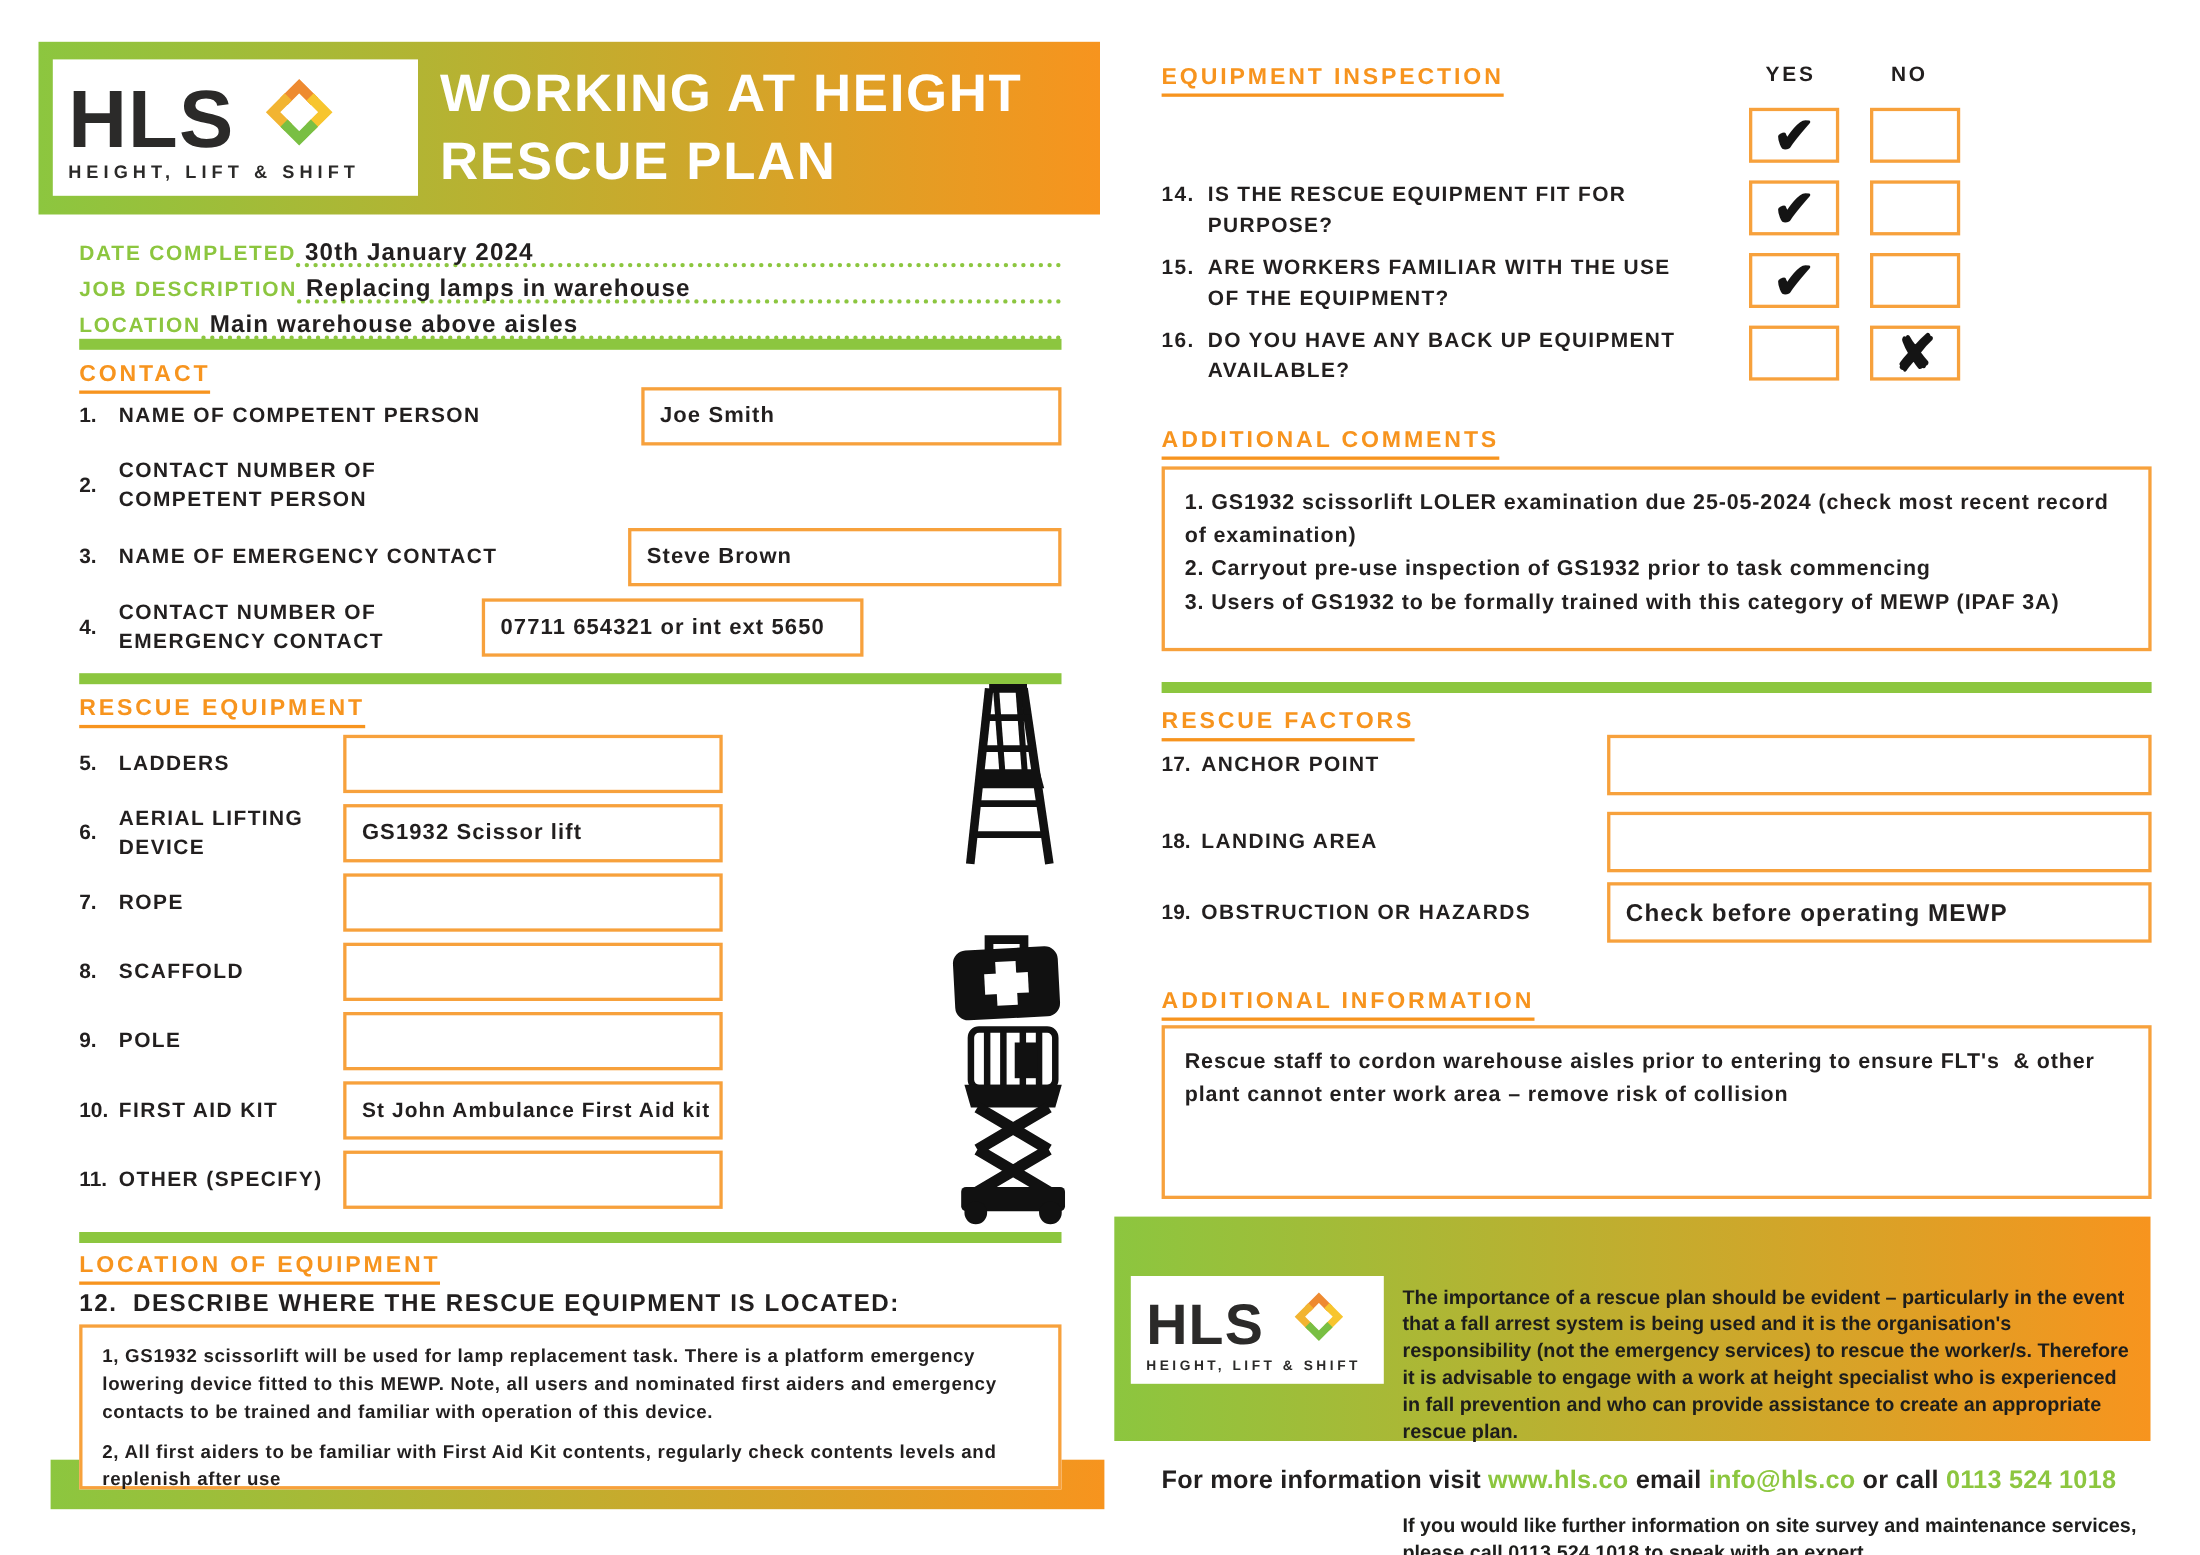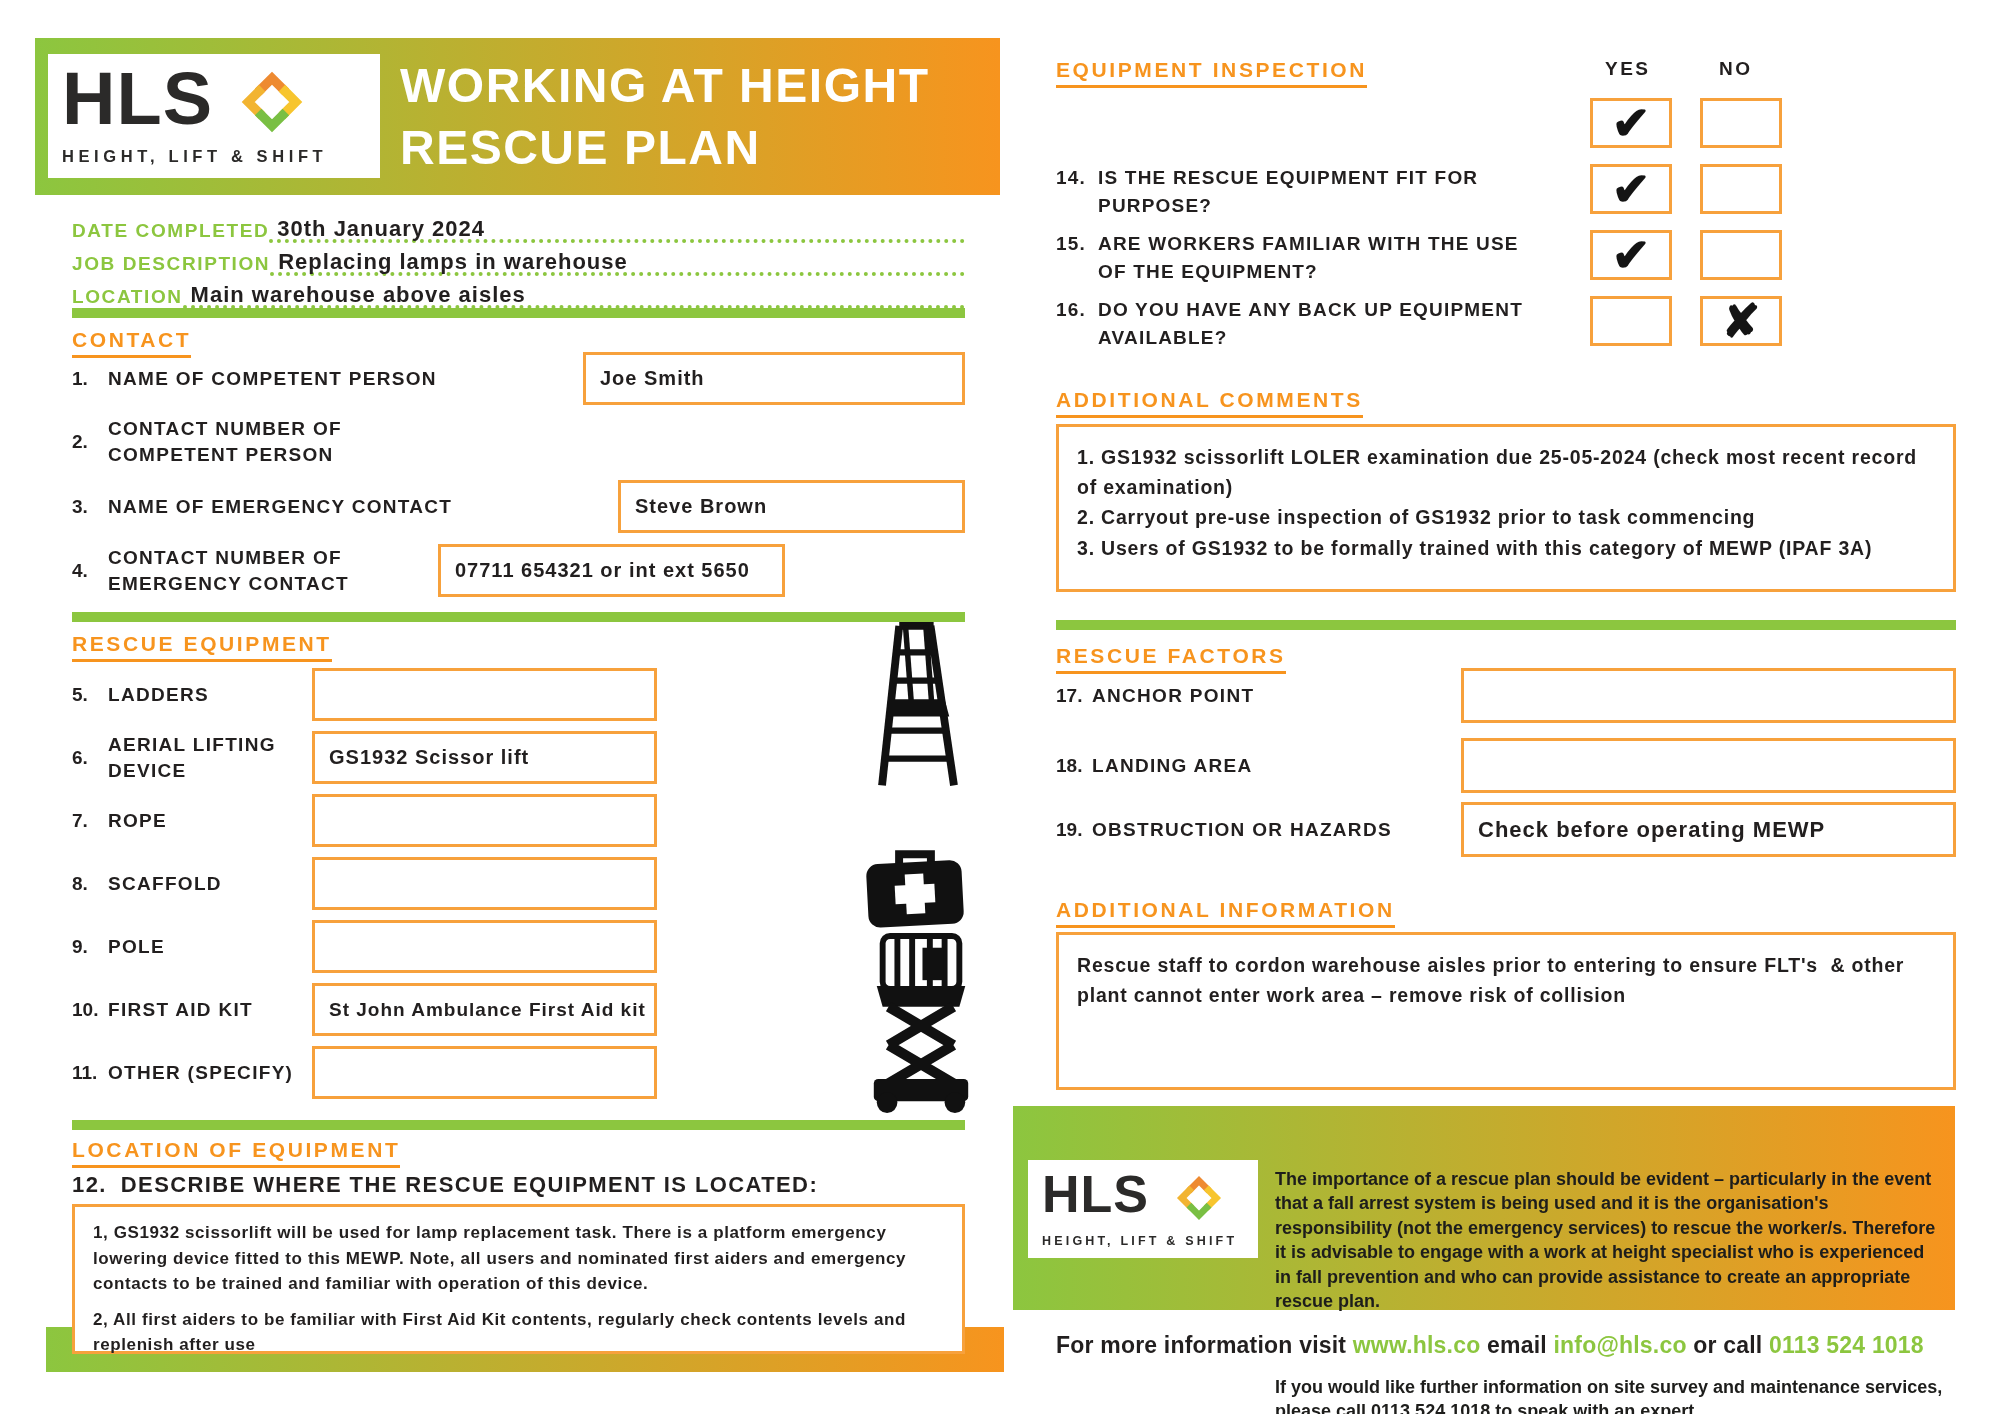--- a/index.html
+++ b/index.html
@@ -9,21 +9,21 @@
   body{margin:0;background:#e8e8e8}
   .page{position:relative;width:2000px;height:1414px;background:#fff;overflow:hidden;
         font-family:"Liberation Sans",sans-serif;color:var(--dark)}
 
   
   .banner{position:absolute;left:35px;top:38px;width:965px;height:157px;
           background:linear-gradient(90deg,var(--green),var(--orange))}
   .logo-card{position:absolute;background:#fff;display:flex;flex-direction:column;
              justify-content:center;padding:6px 14px}
   .banner .logo-card{left:13px;top:16px;width:332px;height:124px}
-  .logo-row{display:flex;align-items:flex-start;gap:26px}
+  .logo-row{display:flex;align-items:flex-end;gap:26px}
   .logo-text{font-weight:800;color:#2b2a29;line-height:.9;letter-spacing:1px}
   .banner .logo-text{font-size:74px}
   .logo-tagline{font-weight:700;color:#2b2a29;margin-top:5px;white-space:nowrap}
   .banner .logo-tagline{font-size:16.5px;letter-spacing:4.6px}
   .banner-title{position:absolute;left:365px;top:50%;transform:translateY(-50%);
                 color:#fff;font-size:48px;font-weight:800;letter-spacing:1.5px;line-height:1.3}
 
   
   .meta{position:absolute;left:72px;top:210px;width:893px}
   .meta-row{display:flex;align-items:flex-end;height:33px}
@@ -144,21 +144,21 @@
       <span class="fvalue">Joe Smith</span>
       </span>
   </div>
   <div class="frow" style="left:72px;top:416px;width:893px">
     <span class="fnum">2.</span>
     <span class="flabel" style="max-width:330px">CONTACT NUMBER OF COMPETENT PERSON</span>
   </div>
   <div class="frow" style="left:72px;top:480px;width:893px">
     <span class="fnum">3.</span>
     <span class="flabel">NAME OF EMERGENCY CONTACT</span>
-    <span class="fbox" style="width:347px;height:53px">
+    <span class="fbox" style="width:394px;height:53px">
       <span class="fvalue">Steve Brown</span>
       </span>
   </div>
   <div class="frow" style="left:72px;top:544px;width:893px">
     <span class="fnum">4.</span>
     <span class="flabel" style="max-width:330px">CONTACT NUMBER OF EMERGENCY CONTACT</span>
     <span class="fbox" style="width:347px;height:53px">
       <span class="fvalue">07711 654321 or int ext 5650</span>
       </span>
   </div>

